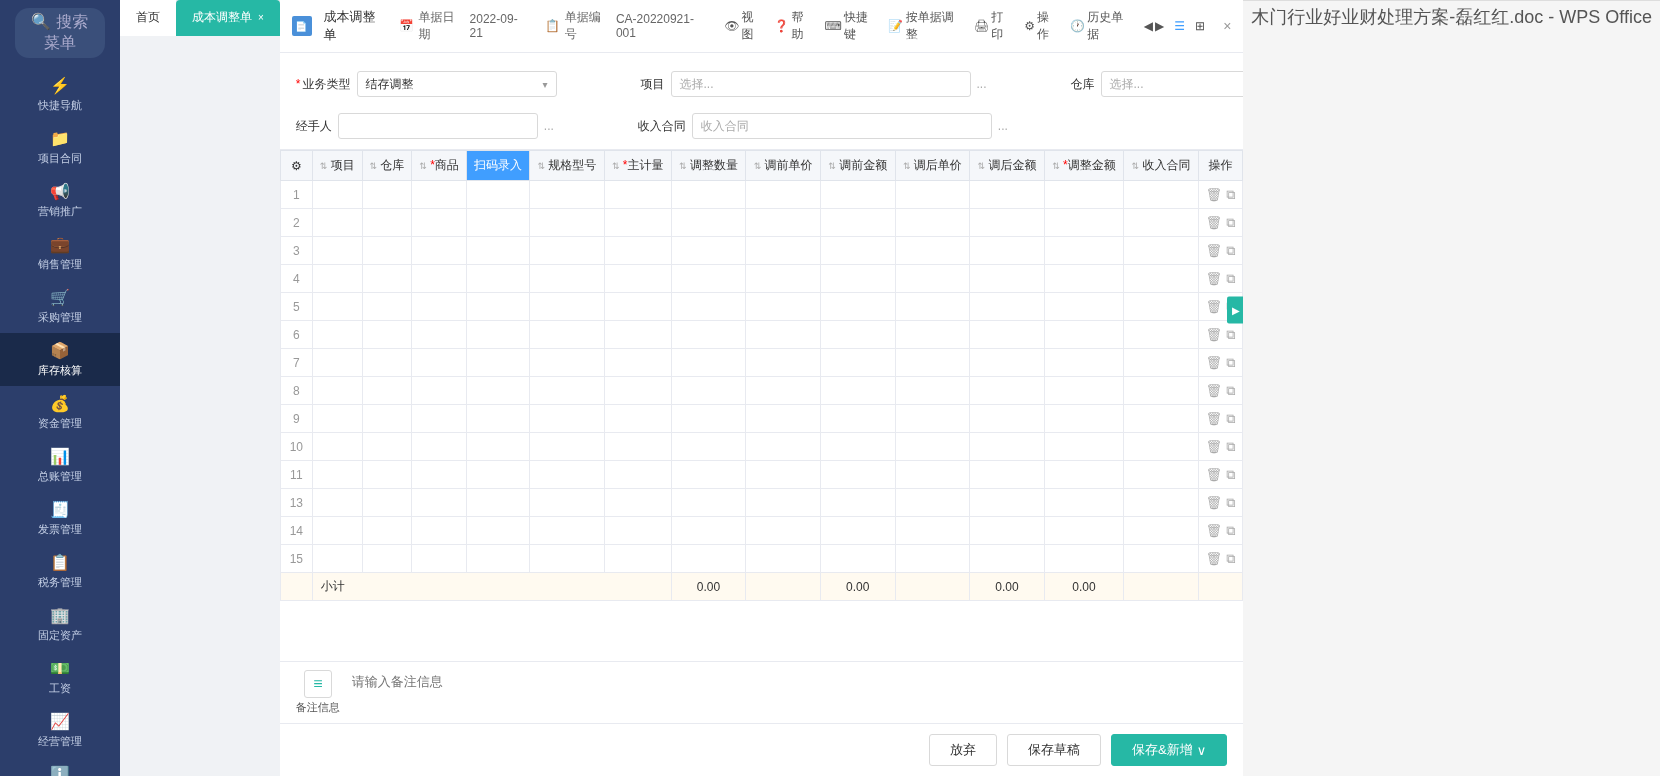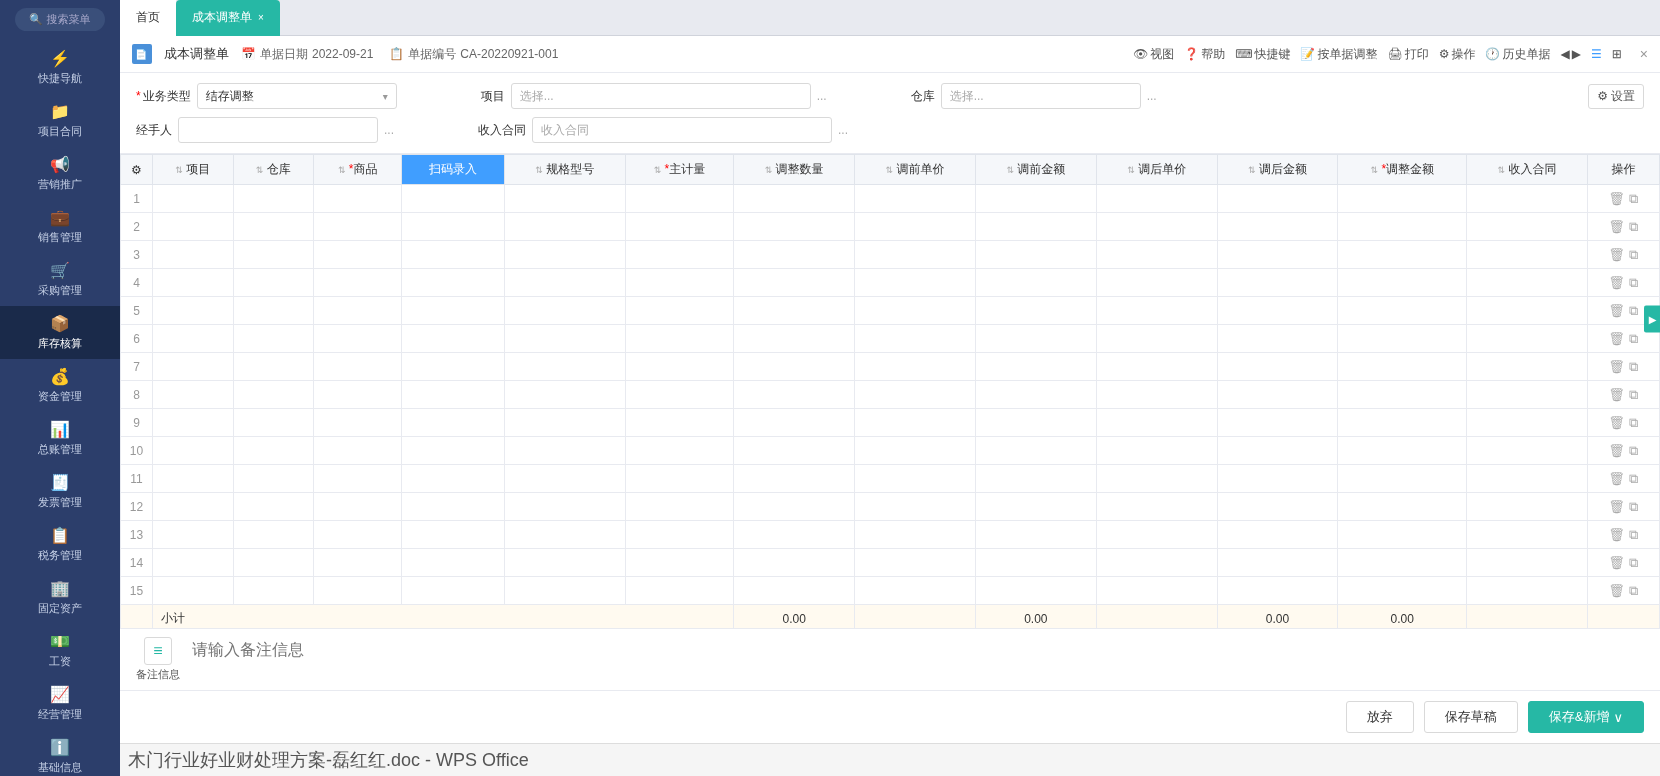--- a/index.html
+++ b/index.html
@@ -1,26 +1,26 @@
 <!DOCTYPE html>
 <html><head>
   <meta charset="utf-8">
   <style>
     * { margin: 0; padding: 0; box-sizing: border-box; }
     body { font-family: 'Microsoft YaHei', Arial, sans-serif; font-size: 12px; background: #f0f2f5; display: flex; width: 1660px; height: 776px; overflow: hidden; }
 
     
     .sidebar { width: 120px; background: #2c3e6b; display: flex; flex-direction: column; align-items: center; padding-top: 8px; flex-shrink: 0; }
-    .sidebar-search { background: #3a4f7a; border-radius: 14px; color: #aac; font-size: 11px; padding: 4px 10px; margin-bottom: 10px; width: 90px; text-align: center; cursor: pointer; }
+    .sidebar-search { background: #3a4f7a; border-radius: 14px; color: #aac; font-size: 16px; padding: 4px 10px; margin-bottom: 10px; width: 90px; text-align: center; cursor: pointer; }
     .sidebar-item { width: 100%; display: flex; flex-direction: column; align-items: center; padding: 8px 4px; color: #c5d0e6; cursor: pointer; font-size: 11px; gap: 3px; }
     .sidebar-item:hover, .sidebar-item.active { background: #1a2a4a; color: #fff; }
     .sidebar-item .icon { font-size: 16px; }
 
     
-    .main { flex: 1; display: flex; flex-direction: column; background: #f0f2f5; overflow: hidden; }
+    .main { flex: 1; display: flex; background: #f0f2f5; overflow: hidden; }
 
     
     .tab-bar { background: #e8eaf0; display: flex; align-items: center; padding: 0 0 0 0; border-bottom: 1px solid #d0d3db; height: 36px; flex-shrink: 0; }
     .tab { padding: 0 16px; height: 36px; display: flex; align-items: center; font-size: 12px; cursor: pointer; color: #555; position: relative; gap: 6px; }
     .tab.active { background: #26b8a5; color: #fff; border-radius: 4px 4px 0 0; }
     .tab .close-btn { font-size: 10px; cursor: pointer; }
     .tab-home { background: #fff; color: #333; }
 
     
     .content-panel { flex: 1; background: #fff; display: flex; flex-direction: column; overflow: hidden; position: relative; }
@@ -57,21 +57,21 @@
     tbody tr td:first-child { color: #999; width: 32px; }
     .row-num { color: #999; }
     .action-icons { display: flex; gap: 4px; justify-content: center; }
     .action-icon { cursor: pointer; color: #aaa; font-size: 13px; }
     .subtotal-row td { background: #fffaf0; font-weight: 500; color: #333; }
 
     
     .notes-area { border-top: 1px solid #e8eaf0; padding: 8px 16px; display: flex; align-items: flex-start; gap: 12px; flex-shrink: 0; }
     .notes-icon { display: flex; flex-direction: column; align-items: center; gap: 2px; color: #555; font-size: 11px; cursor: pointer; }
     .notes-icon .icon-box { width: 28px; height: 28px; display: flex; align-items: center; justify-content: center; border: 1px solid #d9d9d9; border-radius: 3px; font-size: 16px; color: #26b8a5; }
-    .notes-input { flex: 1; border: none; outline: none; font-size: 16px; color: #999; padding: 4px 0; }
+    .notes-input { flex: 1; border: none; outline: none; font-size: 13px; color: #999; padding: 4px 0; }
 
     
     .footer { display: flex; justify-content: flex-end; align-items: center; padding: 10px 16px; gap: 10px; border-top: 1px solid #e8eaf0; background: #fff; flex-shrink: 0; }
     .btn { padding: 6px 20px; border-radius: 3px; font-size: 13px; cursor: pointer; border: 1px solid #d9d9d9; background: #fff; color: #333; }
     .btn-success { background: #26b8a5; color: #fff; border-color: #26b8a5; display: flex; align-items: center; gap: 4px; }
     .btn-draft { background: #fff; color: #333; border-color: #d9d9d9; }
 
     
     ::-webkit-scrollbar { width: 6px; height: 6px; }
     ::-webkit-scrollbar-thumb { background: #c0c4cc; border-radius: 3px; }
@@ -521,42 +521,20 @@
               <td></td>
               <td></td>
               <td>
       <div class="action-icons">
         <span class="action-icon">🗑</span>
         <span class="action-icon">⧉</span>
       </div>
     </td>
             </tr>
             <tr>
-              <td class="row-num">12</td>
-              <td></td>
-              <td></td>
-              <td></td>
-              <td></td>
-              <td></td>
-              <td></td>
-              <td></td>
-              <td></td>
-              <td></td>
-              <td></td>
-              <td></td>
-              <td></td>
-              <td></td>
-              <td>
-      <div class="action-icons">
-        <span class="action-icon">🗑</span>
-        <span class="action-icon">⧉</span>
-      </div>
-    </td>
-            </tr>
-            <tr>
               <td class="row-num">13</td>
               <td></td>
               <td></td>
               <td></td>
               <td></td>
               <td></td>
               <td></td>
               <td></td>
               <td></td>
               <td></td>

